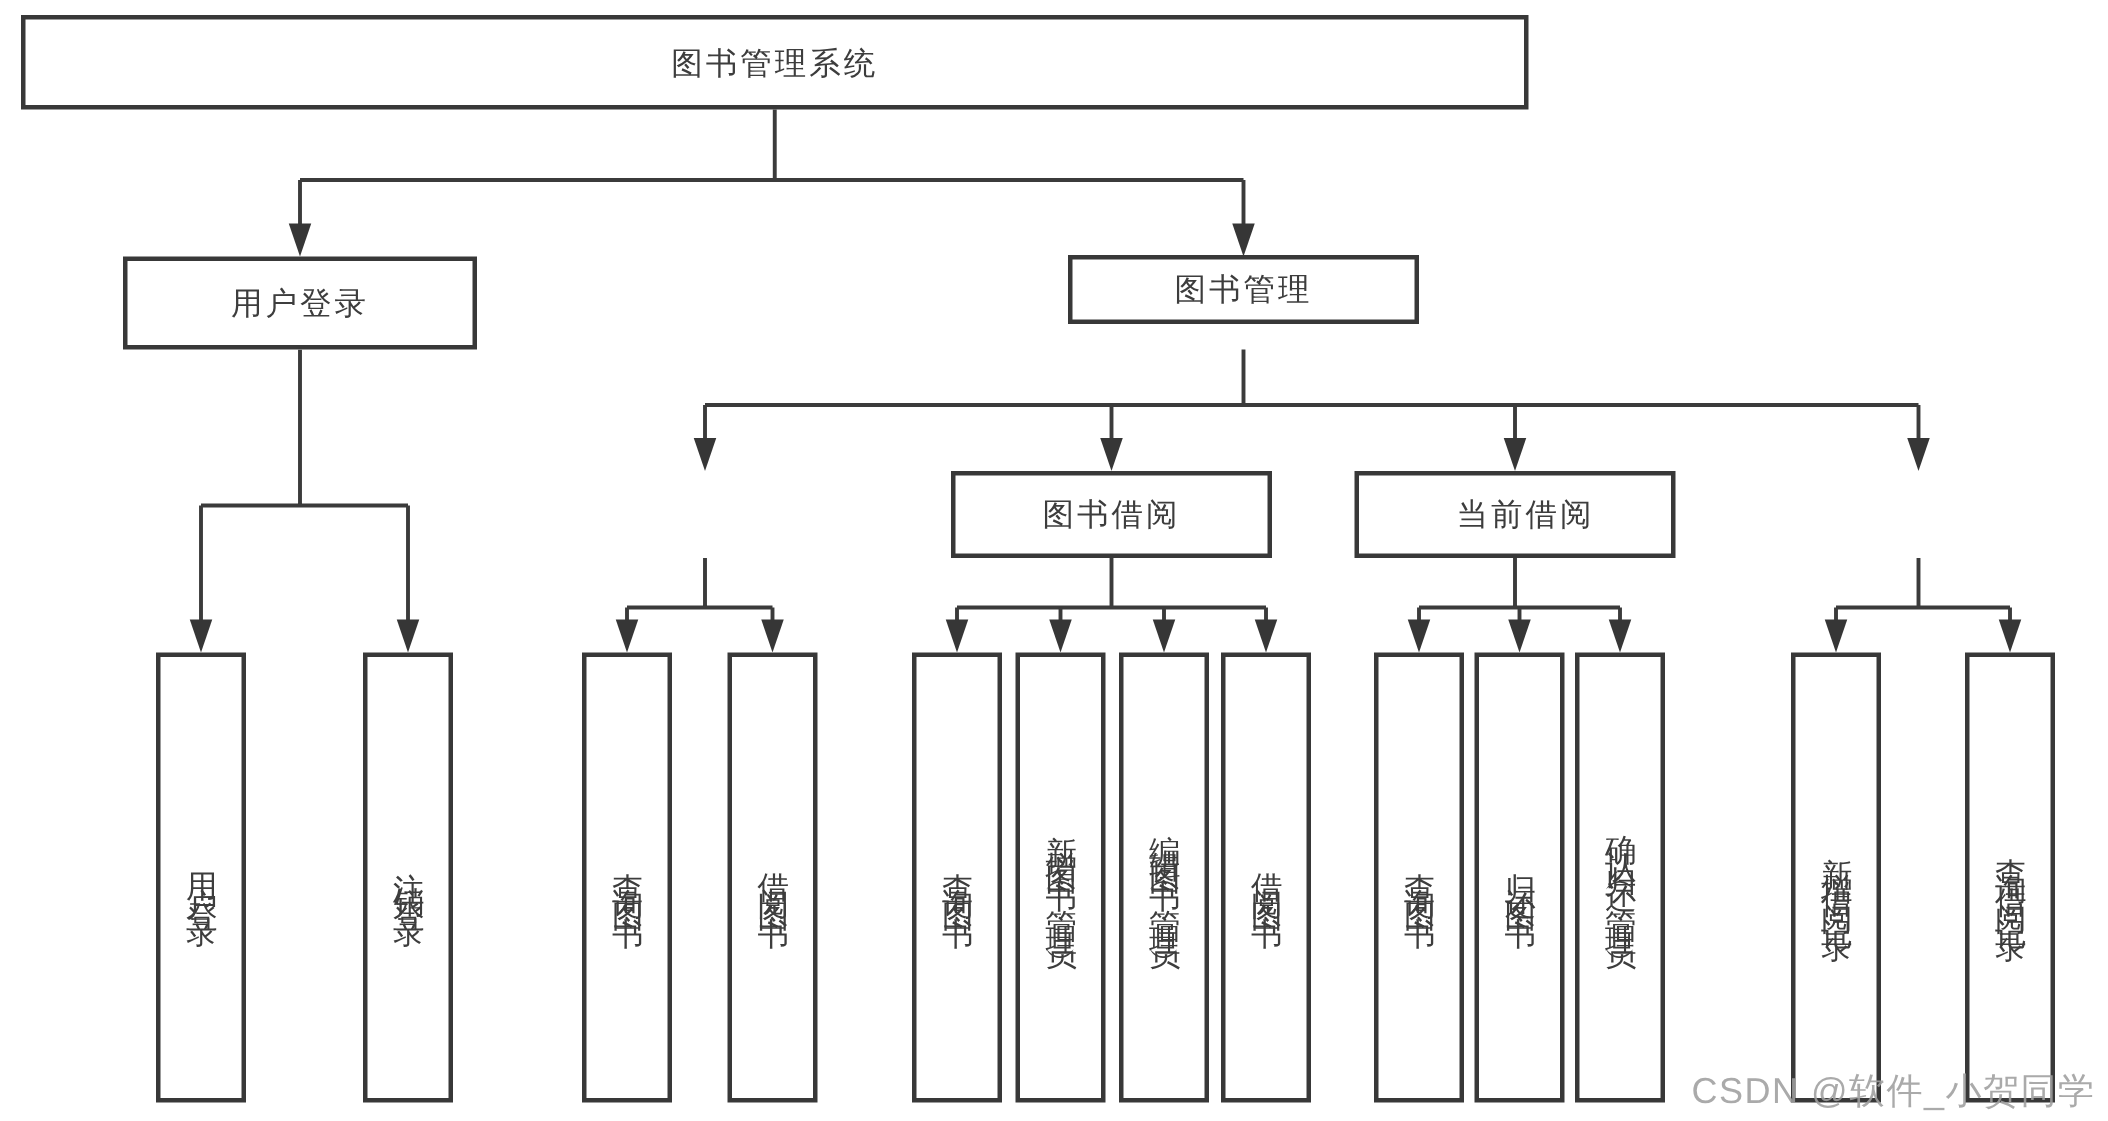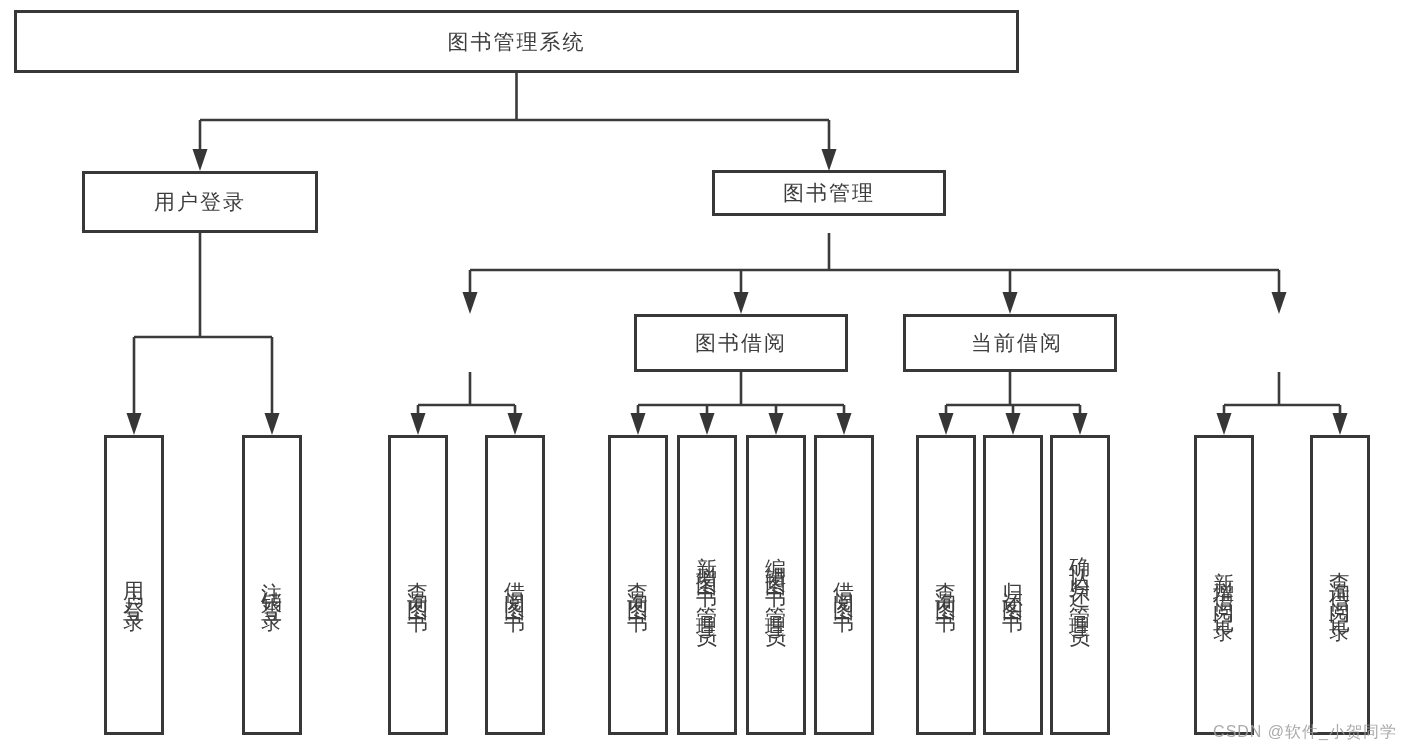--- a/index.html
+++ b/index.html
@@ -60,21 +60,21 @@
     letter-spacing: 10px;
     line-height: 1;
     color: #3d3d3d;
     white-space: nowrap;
   }
   .watermark {
     position: absolute;
     right: 8px;
     bottom: 4px;
     z-index: 5;
-    font-size: 16px;
+    font-size: 24px;
     color: rgba(158, 158, 158, 0.88);
     letter-spacing: 1px;
     white-space: nowrap;
   }
 </style>
 </head>
 <body>
 
 <div class="canvas">
 

